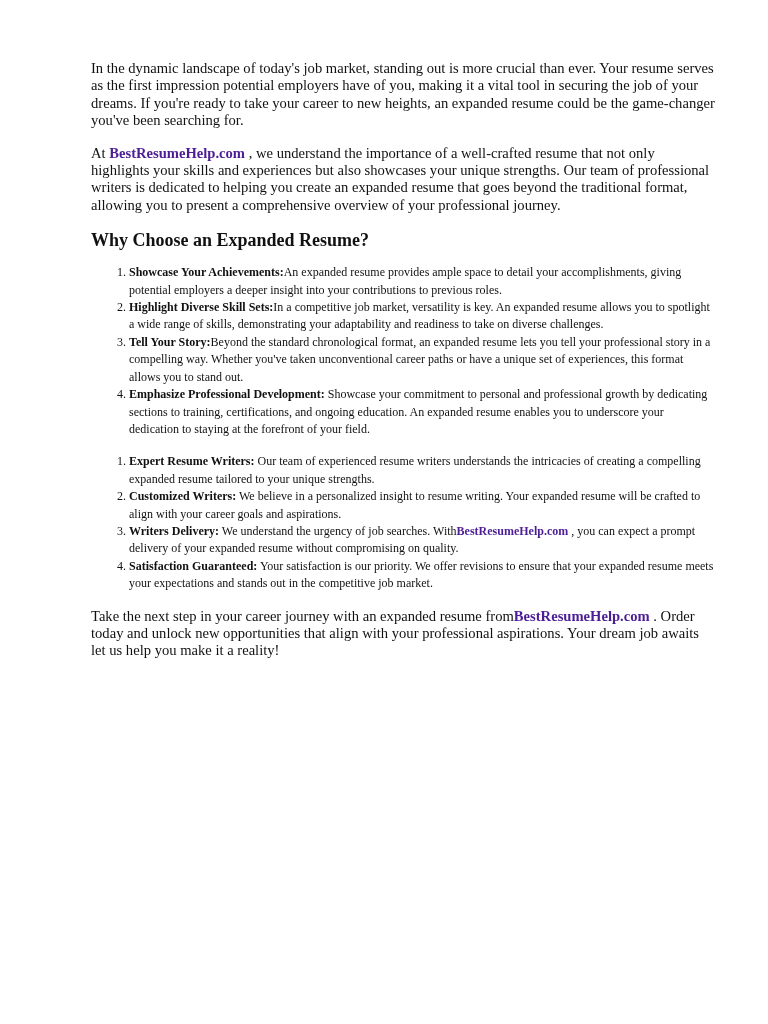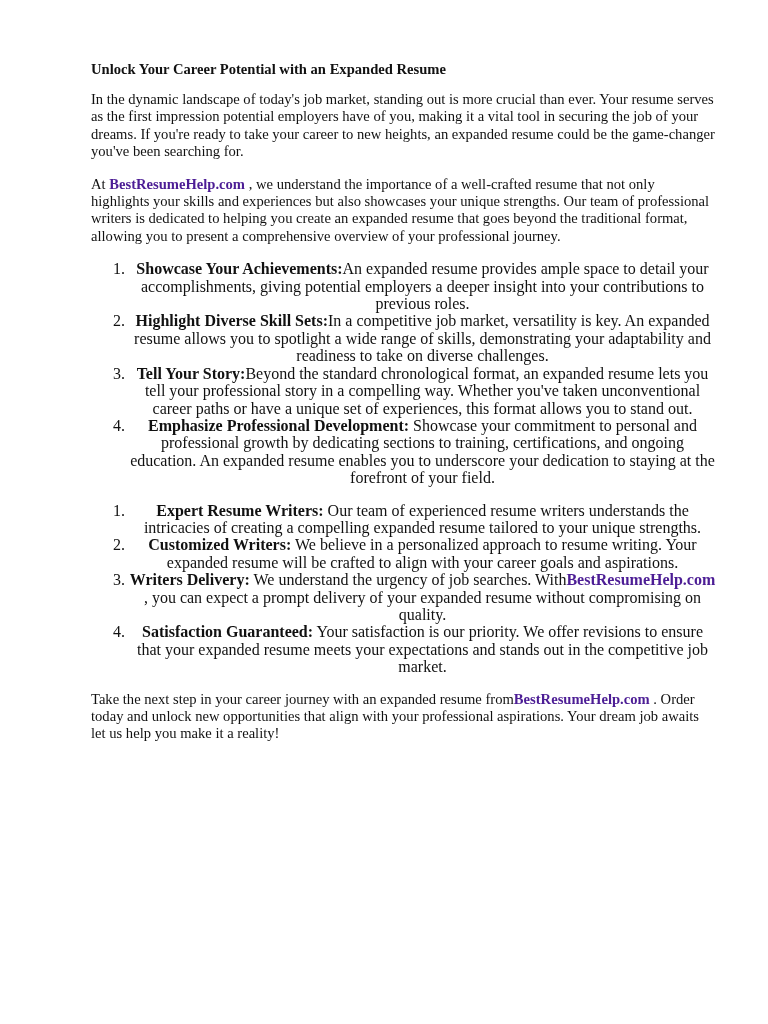--- a/index.html
+++ b/index.html
@@ -41,53 +41,52 @@
       font-size: 18px;
       font-weight: bold;
       line-height: 22px;
       margin: 7px 0 13px 0;
     }
     ol {
       margin: 0 0 15px 0;
       padding-left: 38px;
     }
     ol li {
-      font-size: 16px;
+      font-size: 12px;
       line-height: 17.4px;
       margin: 0;
       padding-left: 0;
-      text-align: center;
     }
     ol li .term {
       font-weight: bold;
     }
     .sp { white-space: pre; }
   </style>
 </head>
 <body>
 
 <div class="page">
 
-  <div class="doc-title">Unlock Your Career Potential with an Expanded Resume</div>
 
   <p>In the dynamic landscape of today's job market, standing out is more crucial than ever. Your resume serves as the first impression potential employers have of you, making it a vital tool in securing the job of your dreams. If you're ready to take your career to new heights, an expanded resume could be the game-changer you've been searching for.</p>
 
   <p><span>At </span><a class="link">BestResumeHelp.com</a><span> , we understand the importance of a well-crafted resume that not only highlights your skills and experiences but also showcases your unique strengths. Our team of professional writers is dedicated to helping you create an expanded resume that goes beyond the traditional format, allowing you to present a comprehensive overview of your professional journey.</span></p>
 
+  <h2>Why Choose an Expanded Resume?</h2>
 
   <ol>
     <li><span class="term">Showcase Your Achievements:</span><span>An expanded resume provides ample space to detail your accomplishments, giving potential employers a deeper insight into your contributions to previous roles.</span></li>
     <li><span class="term">Highlight Diverse Skill Sets:</span><span>In a competitive job market, versatility is key. An expanded resume allows you to spotlight a wide range of skills, demonstrating your adaptability and readiness to take on diverse challenges.</span></li>
     <li><span class="term">Tell Your Story:</span><span>Beyond the standard chronological format, an expanded resume lets you tell your professional story in a compelling way. Whether you've taken unconventional career paths or have a unique set of experiences, this format allows you to stand out.</span></li>
     <li><span class="term">Emphasize Professional Development:</span><span> Showcase your commitment to personal and professional growth by dedicating sections to training, certifications, and ongoing education. An expanded resume enables you to underscore your dedication to staying at the forefront of your field.</span></li>
   </ol>
 
 
   <ol>
     <li><span class="term">Expert Resume Writers:</span><span> Our team of experienced resume writers understands the intricacies of creating a compelling expanded resume tailored to your unique strengths.</span></li>
-    <li><span class="term">Customized Writers:</span><span> We believe in a personalized approach to resume writing. Your expanded resume will be crafted to align with your career goals and aspirations.</span></li>
+    <li><span class="term">Customized Writers:</span><span> We believe in a personalized insight to resume writing. Your expanded resume will be crafted to align with your career goals and aspirations.</span></li>
     <li><span class="term">Writers Delivery:</span><span> We understand the urgency of job searches. With</span><a class="link">BestResumeHelp.com</a><span> , you can expect a prompt delivery of your expanded resume without compromising on quality.</span></li>
     <li><span class="term">Satisfaction Guaranteed:</span><span> Your satisfaction is our priority. We offer revisions to ensure that your expanded resume meets your expectations and stands out in the competitive job market.</span></li>
   </ol>
 
   <p><span>Take the next step in your career journey with an expanded resume from</span><a class="link">BestResumeHelp.com</a><span class="sp" style="white-space: pre-wrap;"> . Order today and unlock new opportunities that align with your professional aspirations. Your dream job awaits    let us help you make it a reality!</span></p>
 
 </div>
 
 </body></html>

